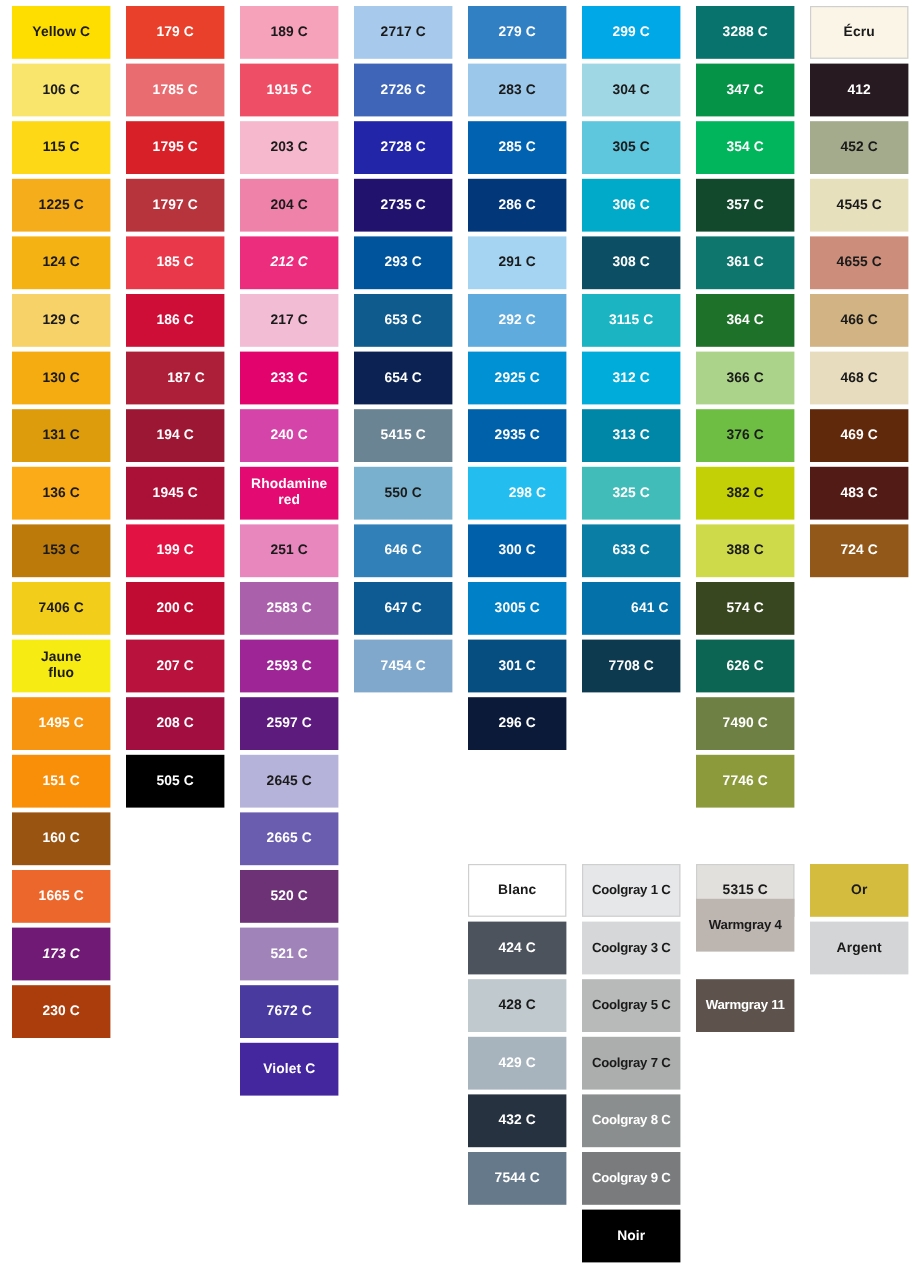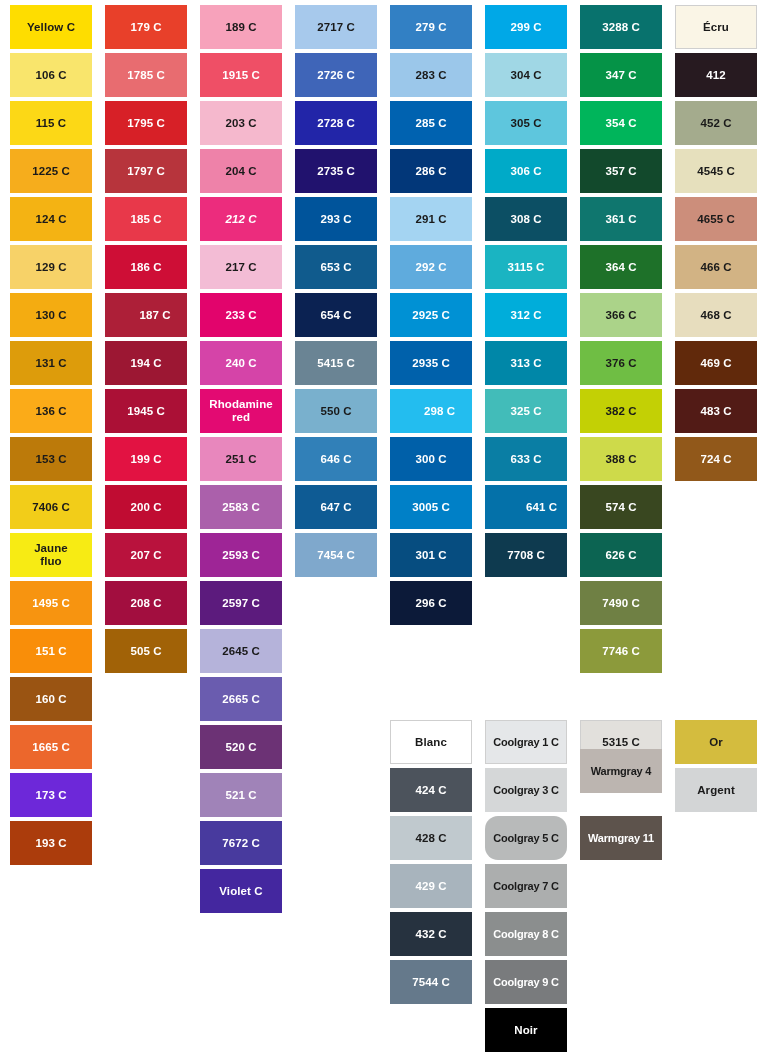--- a/index.html
+++ b/index.html
@@ -90,25 +90,25 @@
       </div>
       <div class="swatch" title="151 C #f98e09" style="top: 629px; left: 0px; background: rgb(249, 142, 9); color: rgb(255, 255, 255);">
         <span class="lbl">151 C</span>
       </div>
       <div class="swatch" title="160 C #9a5412" style="top: 677px; left: 0px; background: rgb(154, 84, 18); color: rgb(255, 255, 255);">
         <span class="lbl">160 C</span>
       </div>
       <div class="swatch" title="1665 C #ec672c" style="top: 725px; left: 0px; background: rgb(236, 103, 44); color: rgb(255, 255, 255);">
         <span class="lbl">1665 C</span>
       </div>
-      <div class="swatch" title="173 C #e8730d" style="top: 773px; left: 0px; background: #6d28d9; color: rgb(255, 255, 255);">
+      <div class="swatch" title="173 C #e8730d" style="top: 773px; left: 0px; background: #701a75; color: rgb(255, 255, 255); font-style: italic;">
         <span class="lbl">173 C</span>
       </div>
       <div class="swatch" title="174 C #ab3c0c" style="top: 821px; left: 0px; background: rgb(171, 60, 12); color: rgb(255, 255, 255);">
-        <span class="lbl">193 C</span>
+        <span class="lbl">230 C</span>
       </div>
     </div>
     <div class="swatch-column" style="left: 105px; top: 0px;">
       <div class="swatch" title="179 C #e8402a" style="top: 5px; left: 0px; background: rgb(232, 64, 42); color: rgb(255, 255, 255);">
         <span class="lbl">179 C</span>
       </div>
       <div class="swatch" title="1785 C #e86c70" style="top: 53px; left: 0px; background: rgb(232, 108, 112); color: rgb(255, 255, 255);">
         <span class="lbl">1785 C</span>
       </div>
       <div class="swatch" title="1795 C #d72027" style="top: 101px; left: 0px; background: rgb(215, 32, 39); color: rgb(255, 255, 255);">
@@ -137,21 +137,21 @@
       </div>
       <div class="swatch" title="200 C #c00c32" style="top: 485px; left: 0px; background: rgb(192, 12, 50); color: rgb(255, 255, 255);">
         <span class="lbl">200 C</span>
       </div>
       <div class="swatch" title="207 C #b9123d" style="top: 533px; left: 0px; background: rgb(185, 18, 61); color: rgb(255, 255, 255);">
         <span class="lbl">207 C</span>
       </div>
       <div class="swatch" title="208 C #a20e3f" style="top: 581px; left: 0px; background: rgb(162, 14, 63); color: rgb(255, 255, 255);">
         <span class="lbl">208 C</span>
       </div>
-      <div class="swatch" title="505 C #641131" style="top: 629px; left: 0px; background: #a16207; color: rgb(255, 255, 255);">
+      <div class="swatch" title="505 C #641131" style="top: 629px; left: 0px; background: #000000; color: rgb(255, 255, 255);">
         <span class="lbl">505 C</span>
       </div>
     </div>
     <div class="swatch-column" style="left: 200px; top: 0px;">
       <div class="swatch" title="189 C #f7a2bb" style="top: 5px; left: 0px; background: rgb(247, 162, 187); color: rgb(26, 26, 26);">
         <span class="lbl">189 C</span>
       </div>
       <div class="swatch" title="1915 C #ef4f66" style="top: 53px; left: 0px; background: rgb(239, 79, 102); color: rgb(255, 255, 255);">
         <span class="lbl">1915 C</span>
       </div>
@@ -421,21 +421,21 @@
         <span class="lbl">7544 C</span>
       </div>
     </div>
     <div class="swatch-column" style="left: 485px; top: 0px;">
       <div class="swatch bordered tight" title="Coolgray 1 C #e5e7e9" style="top: 720px; left: 0px; background: rgb(229, 231, 233); color: rgb(26, 26, 26);">
         <span class="lbl">Coolgray 1 C</span>
       </div>
       <div class="swatch tight" title="Coolgray 3 C #d5d7d8" style="top: 768px; left: 0px; background: rgb(213, 215, 216); color: rgb(26, 26, 26);">
         <span class="lbl">Coolgray 3 C</span>
       </div>
-      <div class="swatch tight" title="Coolgray 5 C #b8baba" style="top: 816px; left: 0px; background: rgb(184, 186, 186); color: rgb(26, 26, 26); border-radius: 13px;">
+      <div class="swatch tight" title="Coolgray 5 C #b8baba" style="top: 816px; left: 0px; background: rgb(184, 186, 186); color: rgb(26, 26, 26);">
         <span class="lbl">Coolgray 5 C</span>
       </div>
       <div class="swatch tight" title="Coolgray 7 C #acaeae" style="top: 864px; left: 0px; background: rgb(172, 174, 174); color: rgb(26, 26, 26);">
         <span class="lbl">Coolgray 7 C</span>
       </div>
       <div class="swatch tight" title="Coolgray 8 C #8b8e8e" style="top: 912px; left: 0px; background: rgb(139, 142, 142); color: rgb(255, 255, 255);">
         <span class="lbl">Coolgray 8 C</span>
       </div>
       <div class="swatch tight" title="Coolgray 9 C #797b7d" style="top: 960px; left: 0px; background: rgb(121, 123, 125); color: rgb(255, 255, 255);">
         <span class="lbl">Coolgray 9 C</span>

